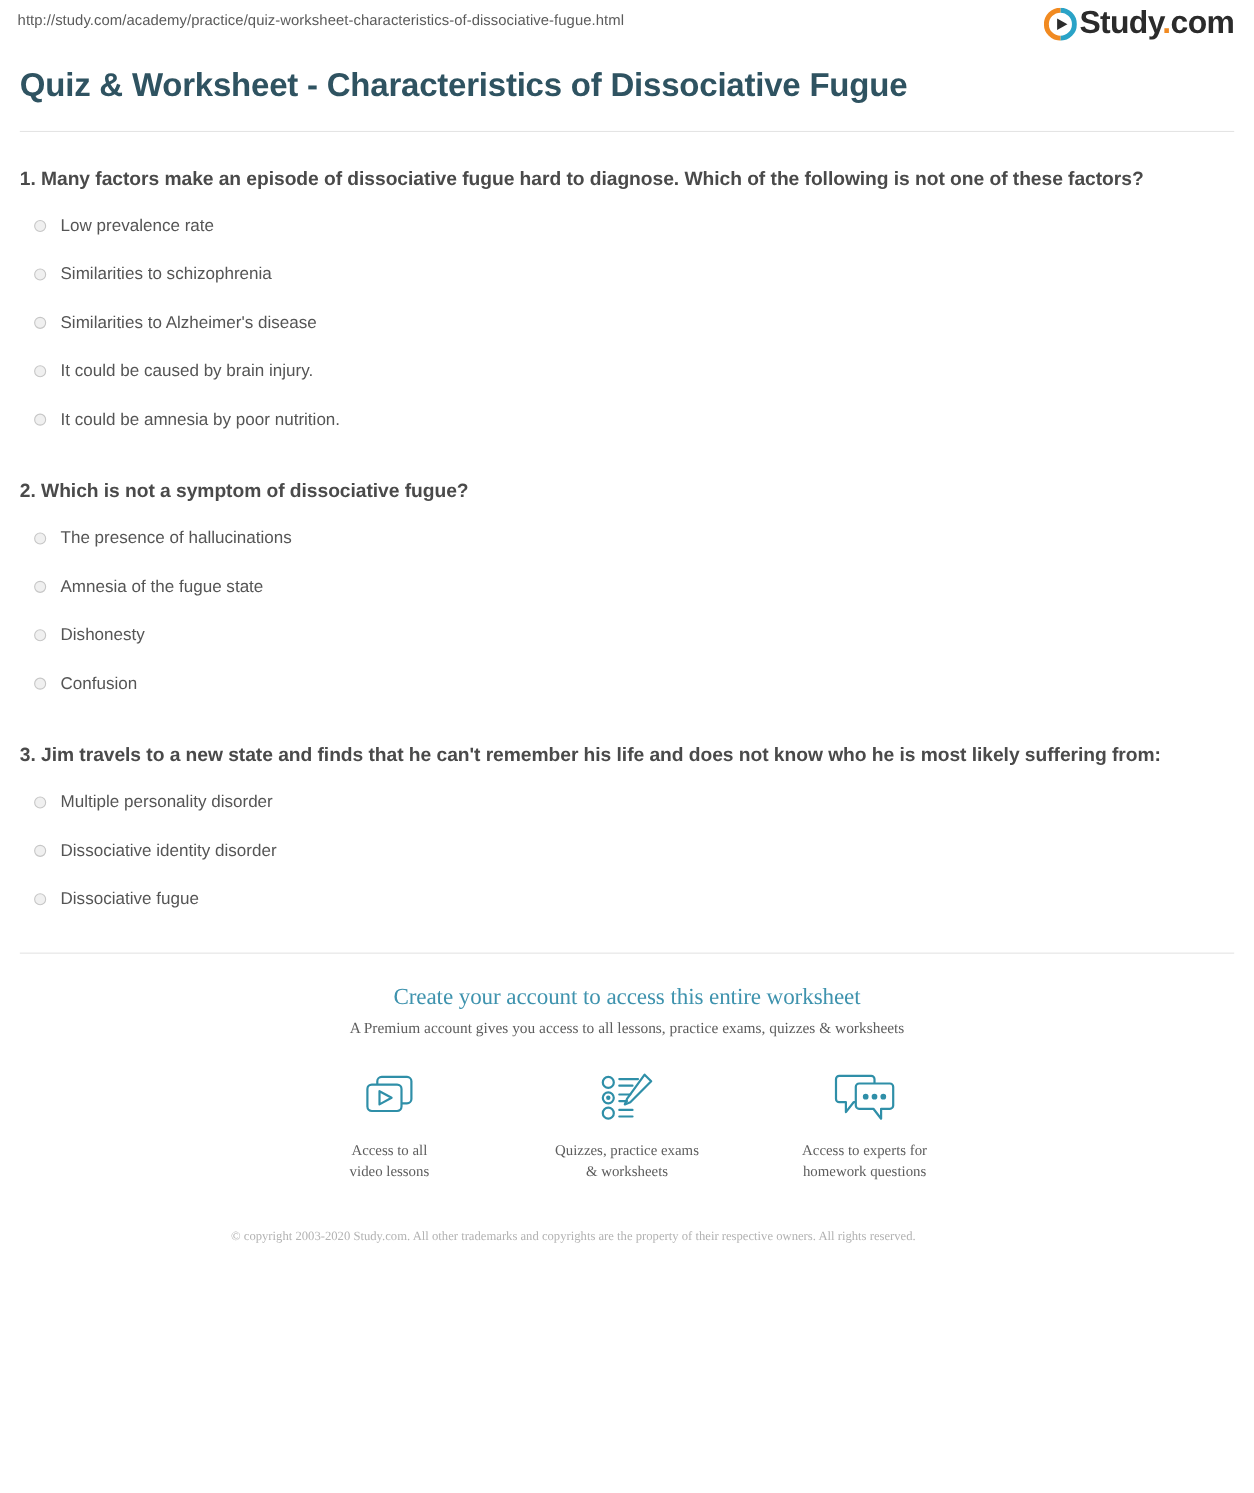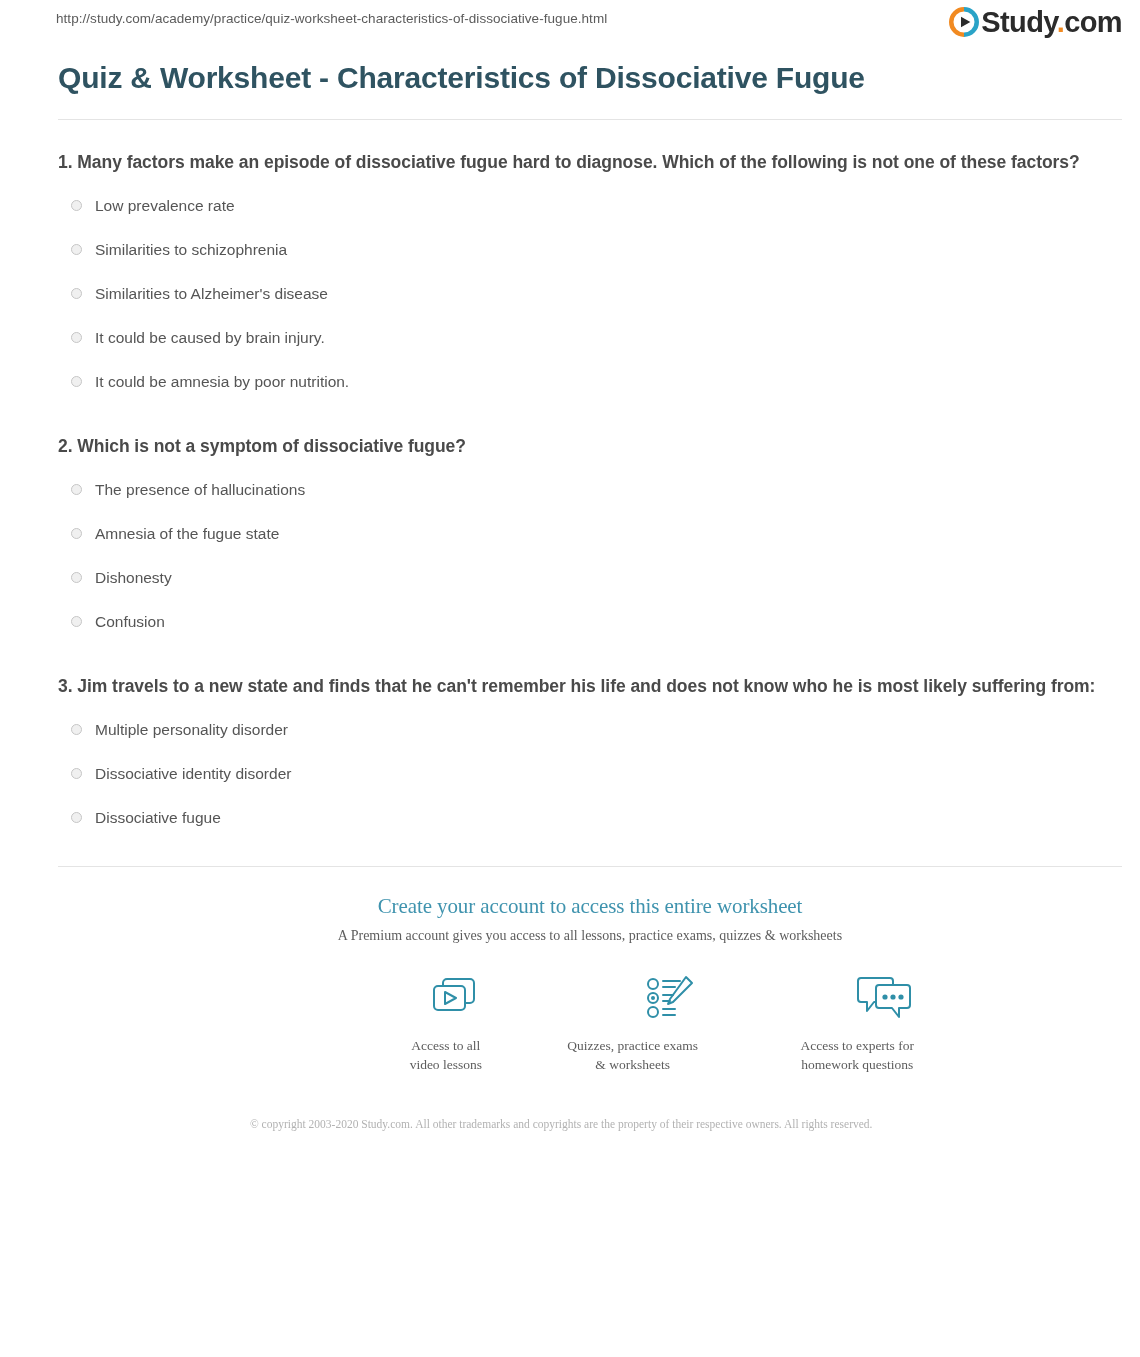--- a/index.html
+++ b/index.html
@@ -14,21 +14,20 @@
     color: #4a4a4a;
     -webkit-font-smoothing: antialiased;
     overflow: hidden;
   }
 
   .page {
     position: relative;
     width: 1140px;
     height: 1166px;
     box-sizing: border-box;
-    padding-left: 40px;
   }
 
   
   .header {
     position: relative;
     height: 56px;
     padding: 0 18px;
     box-sizing: border-box;
   }
   .url-text {
@@ -38,21 +37,21 @@
     font-size: 13.5px;
     color: #5b5b5b;
     letter-spacing: 0.05px;
     white-space: nowrap;
   }
   .brand {
     position: absolute;
     right: 18px;
     top: 7px;
     display: flex;
-    align-items: center;
+    align-items: flex-start;
     gap: 2px;
   }
   .brand-mark {
     width: 30px;
     height: 30px;
     flex: 0 0 auto;
     display: block;
   }
   .brand-word {
     font-size: 29px;
@@ -158,21 +157,21 @@
   .features {
     display: flex;
     justify-content: center;
     gap: 0;
     margin-top: 26px;
   }
   .feature {
     width: 216px;
     display: flex;
     flex-direction: column;
-    align-items: flex-end;
+    align-items: center;
   }
   .feature-icon {
     height: 54px;
     display: flex;
     align-items: center;
     justify-content: center;
   }
   .feature-label {
     margin-top: 12px;
     font-size: 13.5px;

